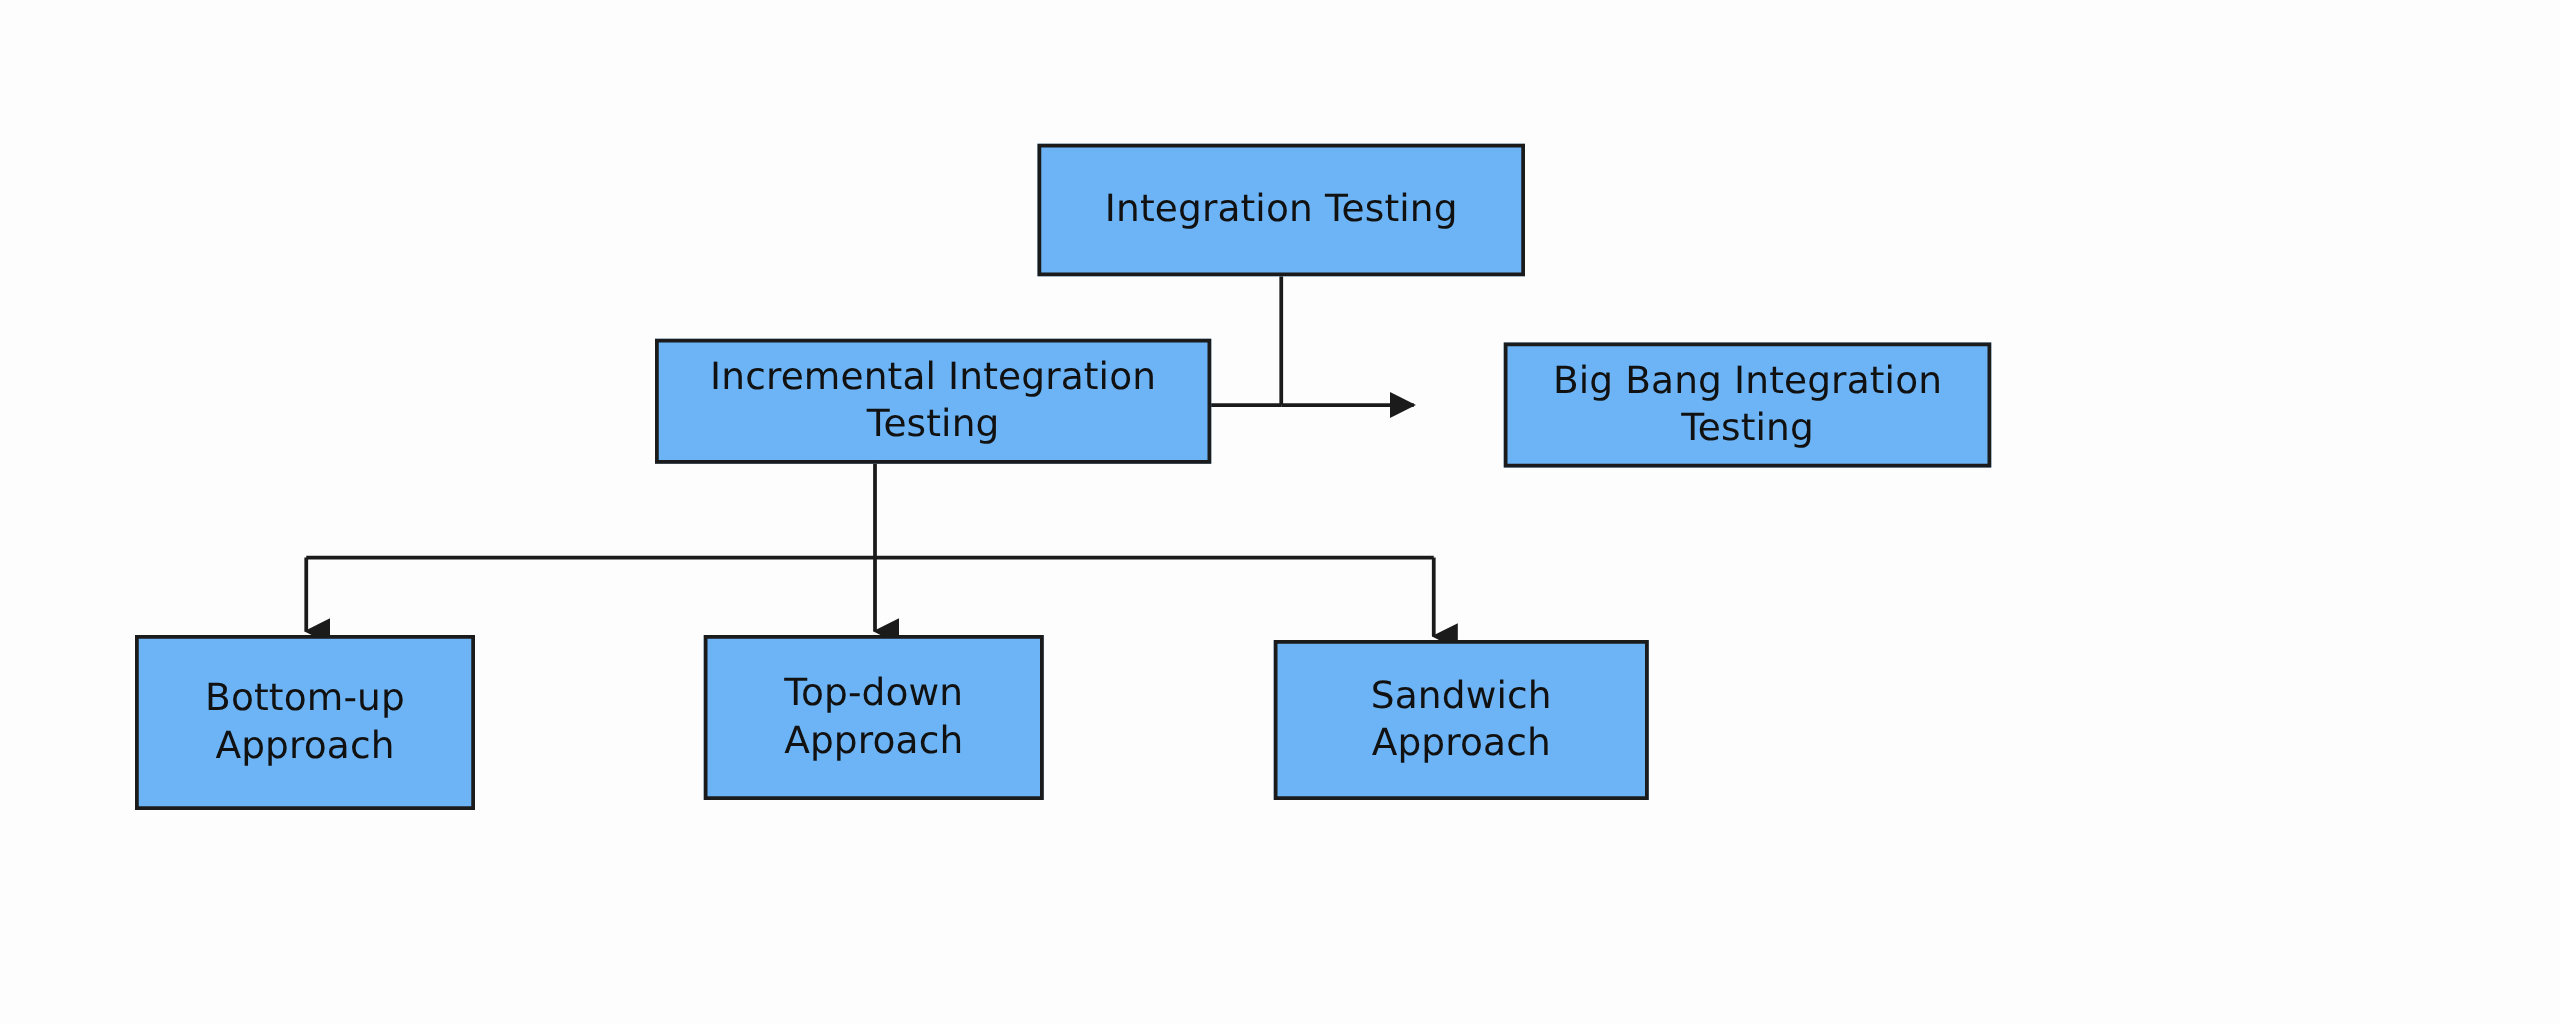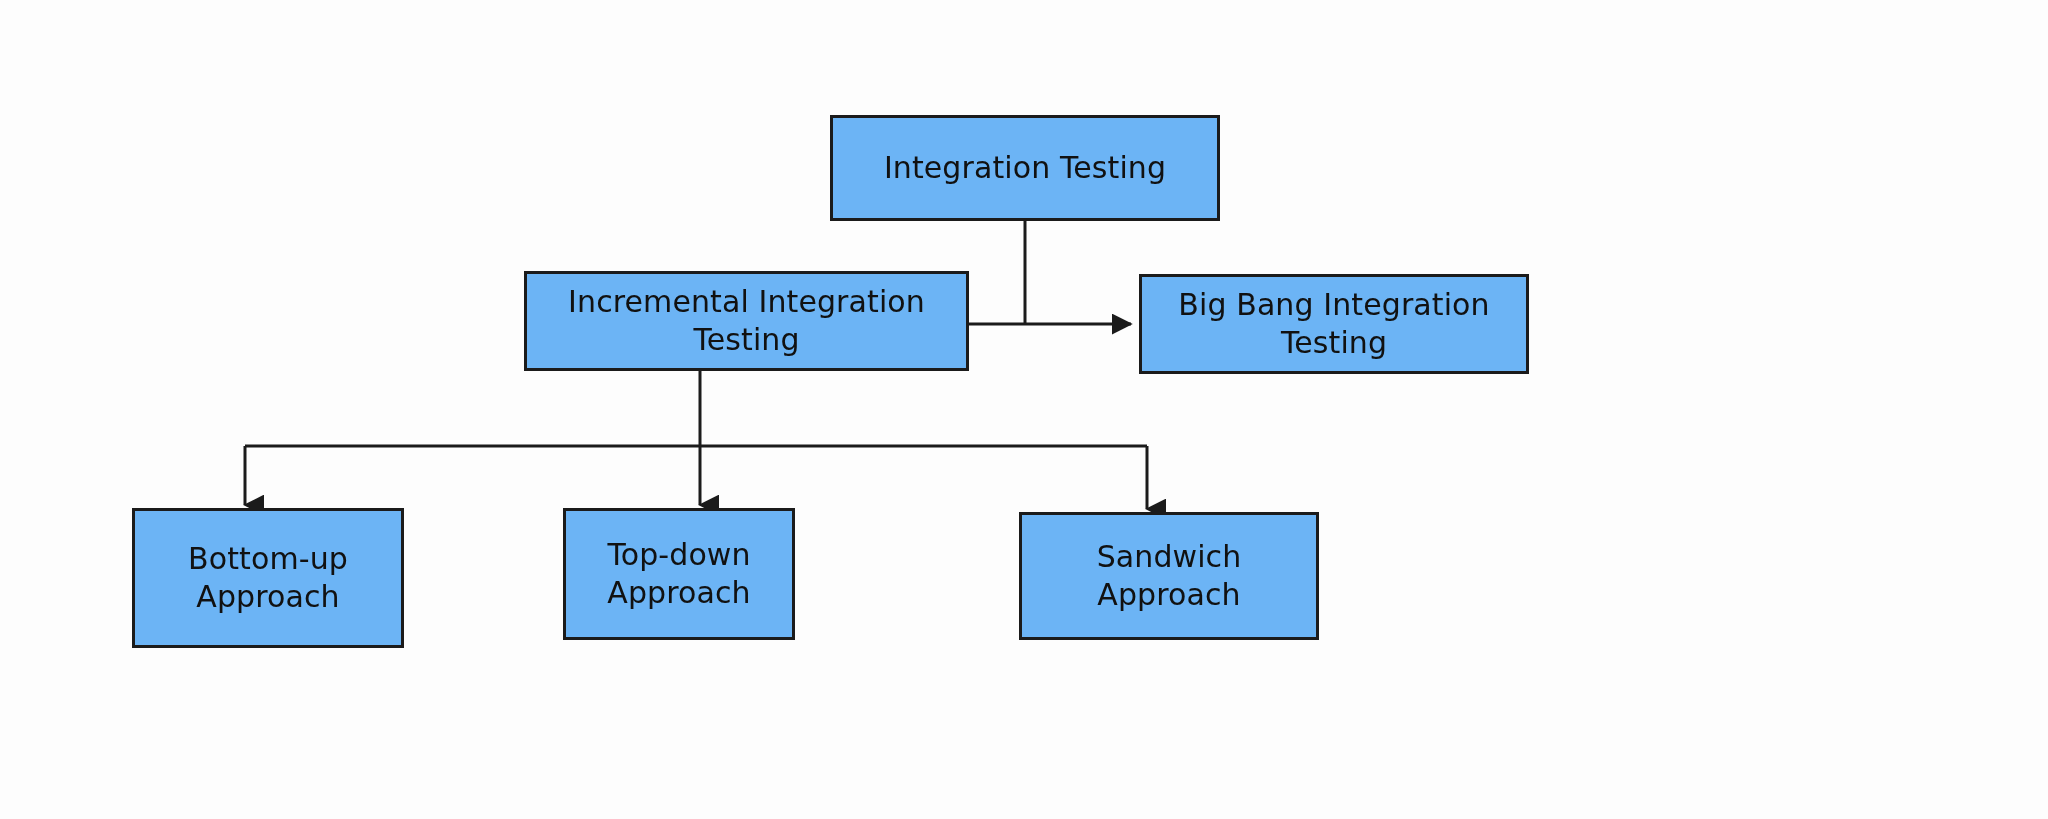--- a/index.html
+++ b/index.html
@@ -37,23 +37,23 @@
     border: 3px solid #1b1b1b;
     color: #111111;
     font-size: 30px;
     line-height: 1.28;
     letter-spacing: 0.1px;
     padding: 2px 10px;
     white-space: pre-line;
   }
   .node-root   { left: 830px;  top: 115px; width: 390px; height: 106px; }
   .node-inc    { left: 524px;  top: 271px; width: 445px; height: 100px; }
-  .node-bigbang{ left: 1139px; top: 274px; width: 390px; height: 100px; }
-  .node-bottom { left: 132px;  top: 508px; width: 272px; height: 140px; }
-  .node-topdown{ left: 563px;  top: 508px; width: 232px; height: 132px; }
+  .node-bigbang{ left: 1203px; top: 274px; width: 390px; height: 100px; }
+  .node-bottom { left: 108px;  top: 508px; width: 272px; height: 140px; }
+  .node-topdown{ left: 563px;  top: 508px; width: 272px; height: 132px; }
   .node-sandwich{ left: 1019px; top: 512px; width: 300px; height: 128px; }
 </style>
 </head>
 <body>
 
 <div id="canvas">
 
   <svg id="edges" viewBox="0 0 2048 819" xmlns="http://www.w3.org/2000/svg">
     <defs>
       <marker id="arrow-down" viewBox="0 0 12 12" refX="6" refY="11" markerWidth="7" markerHeight="7" orient="auto-start-reverse">

